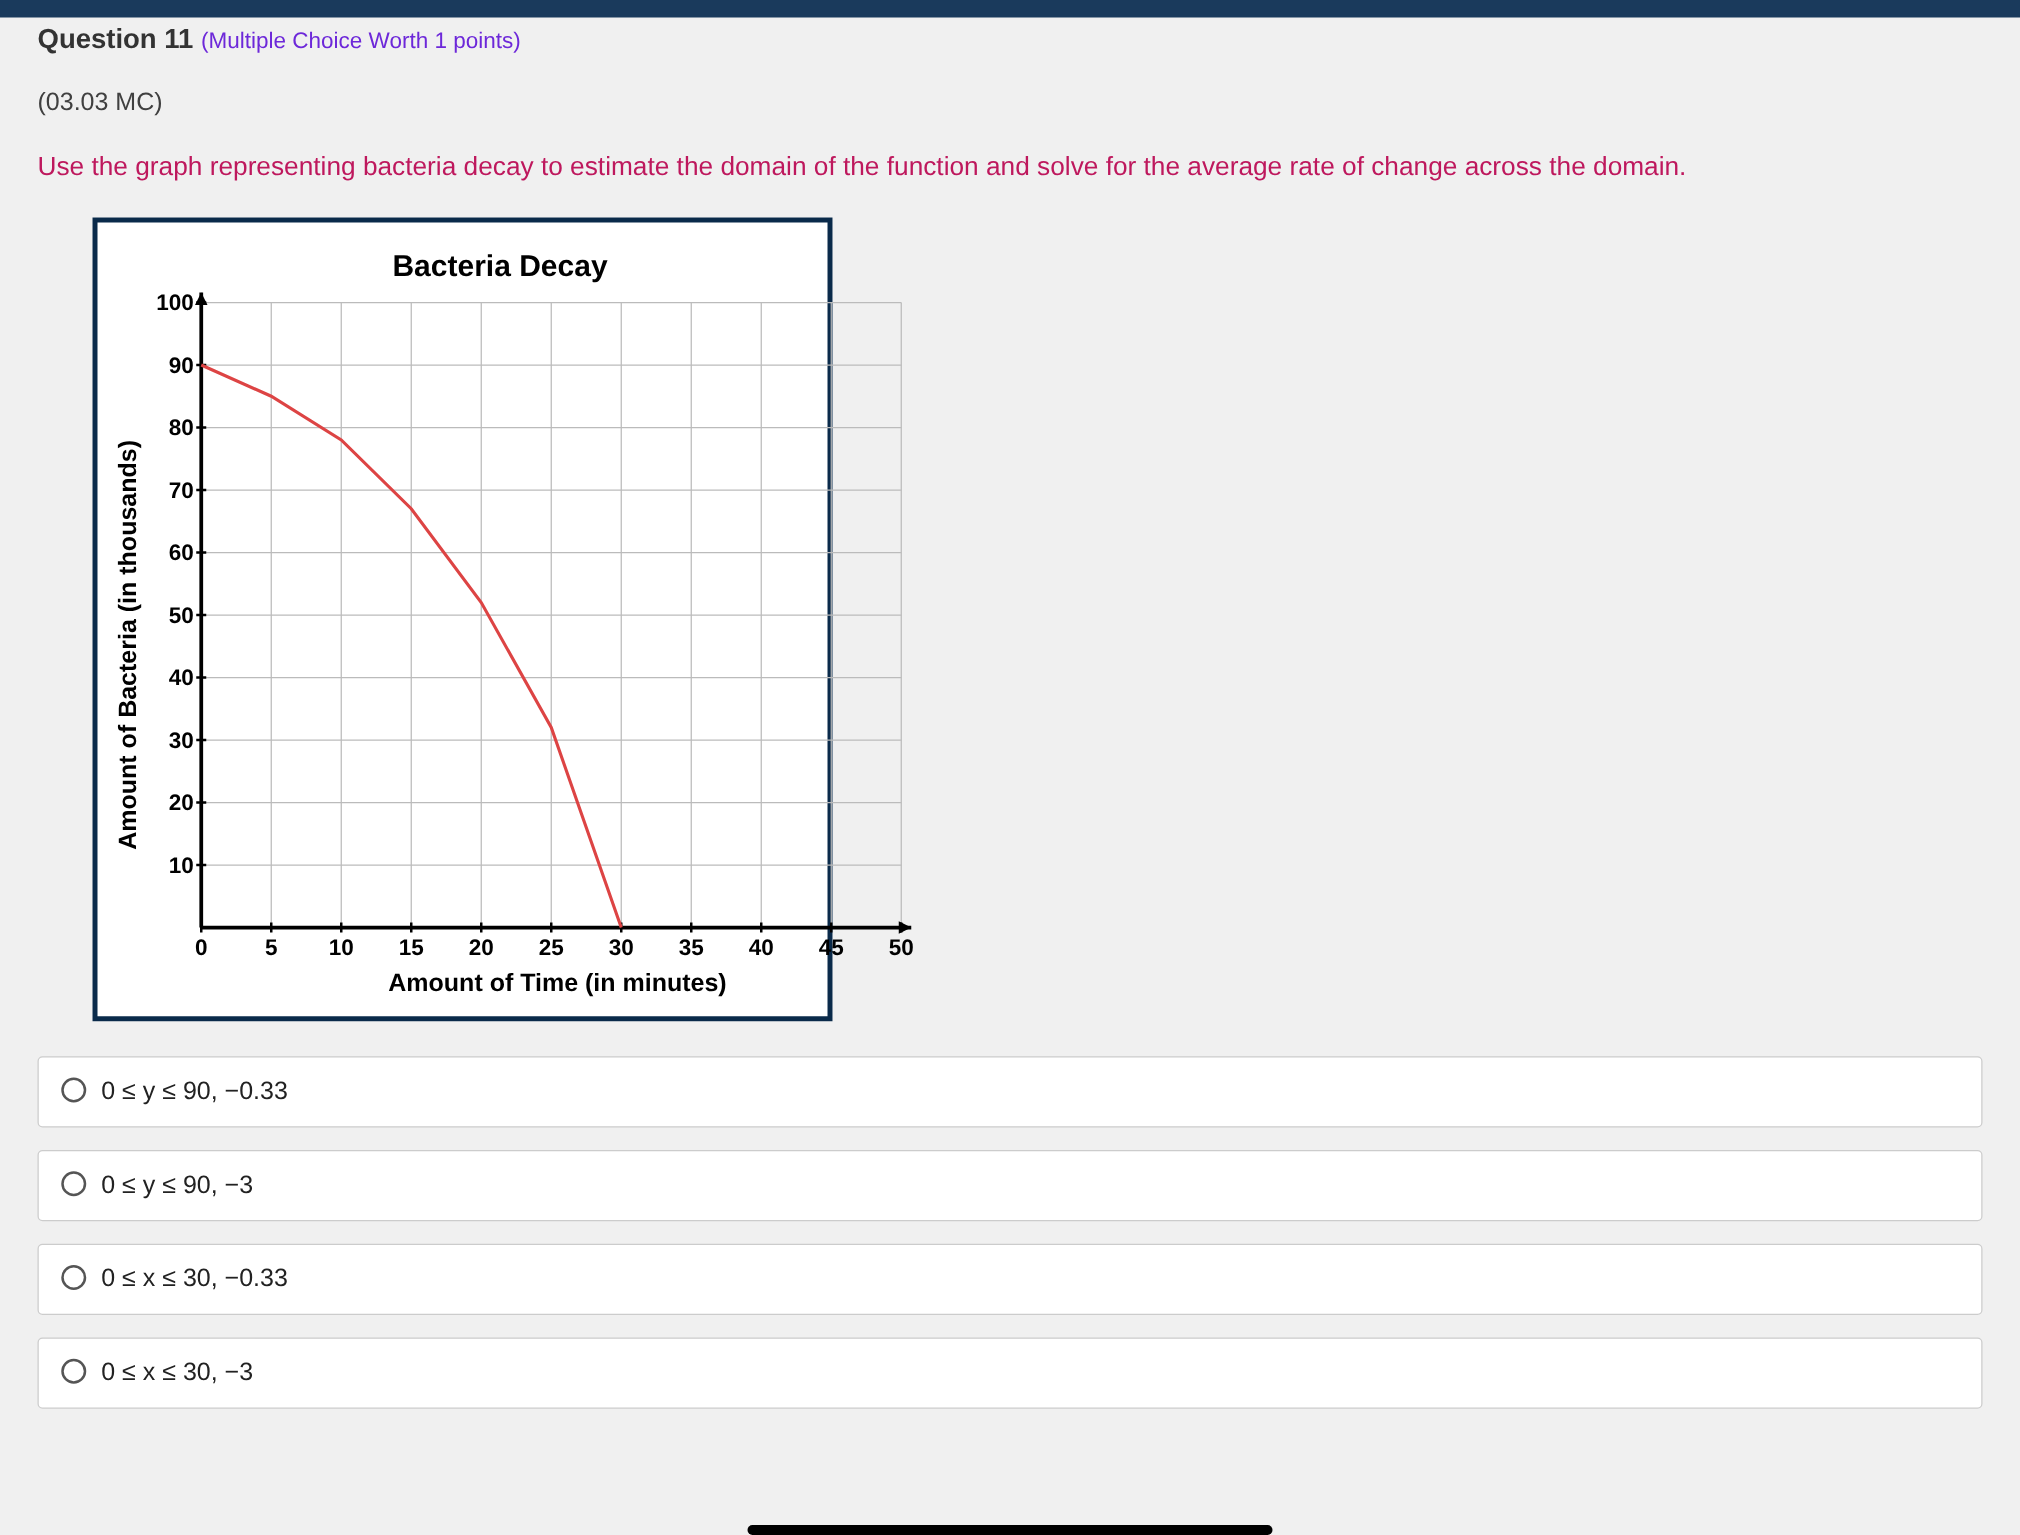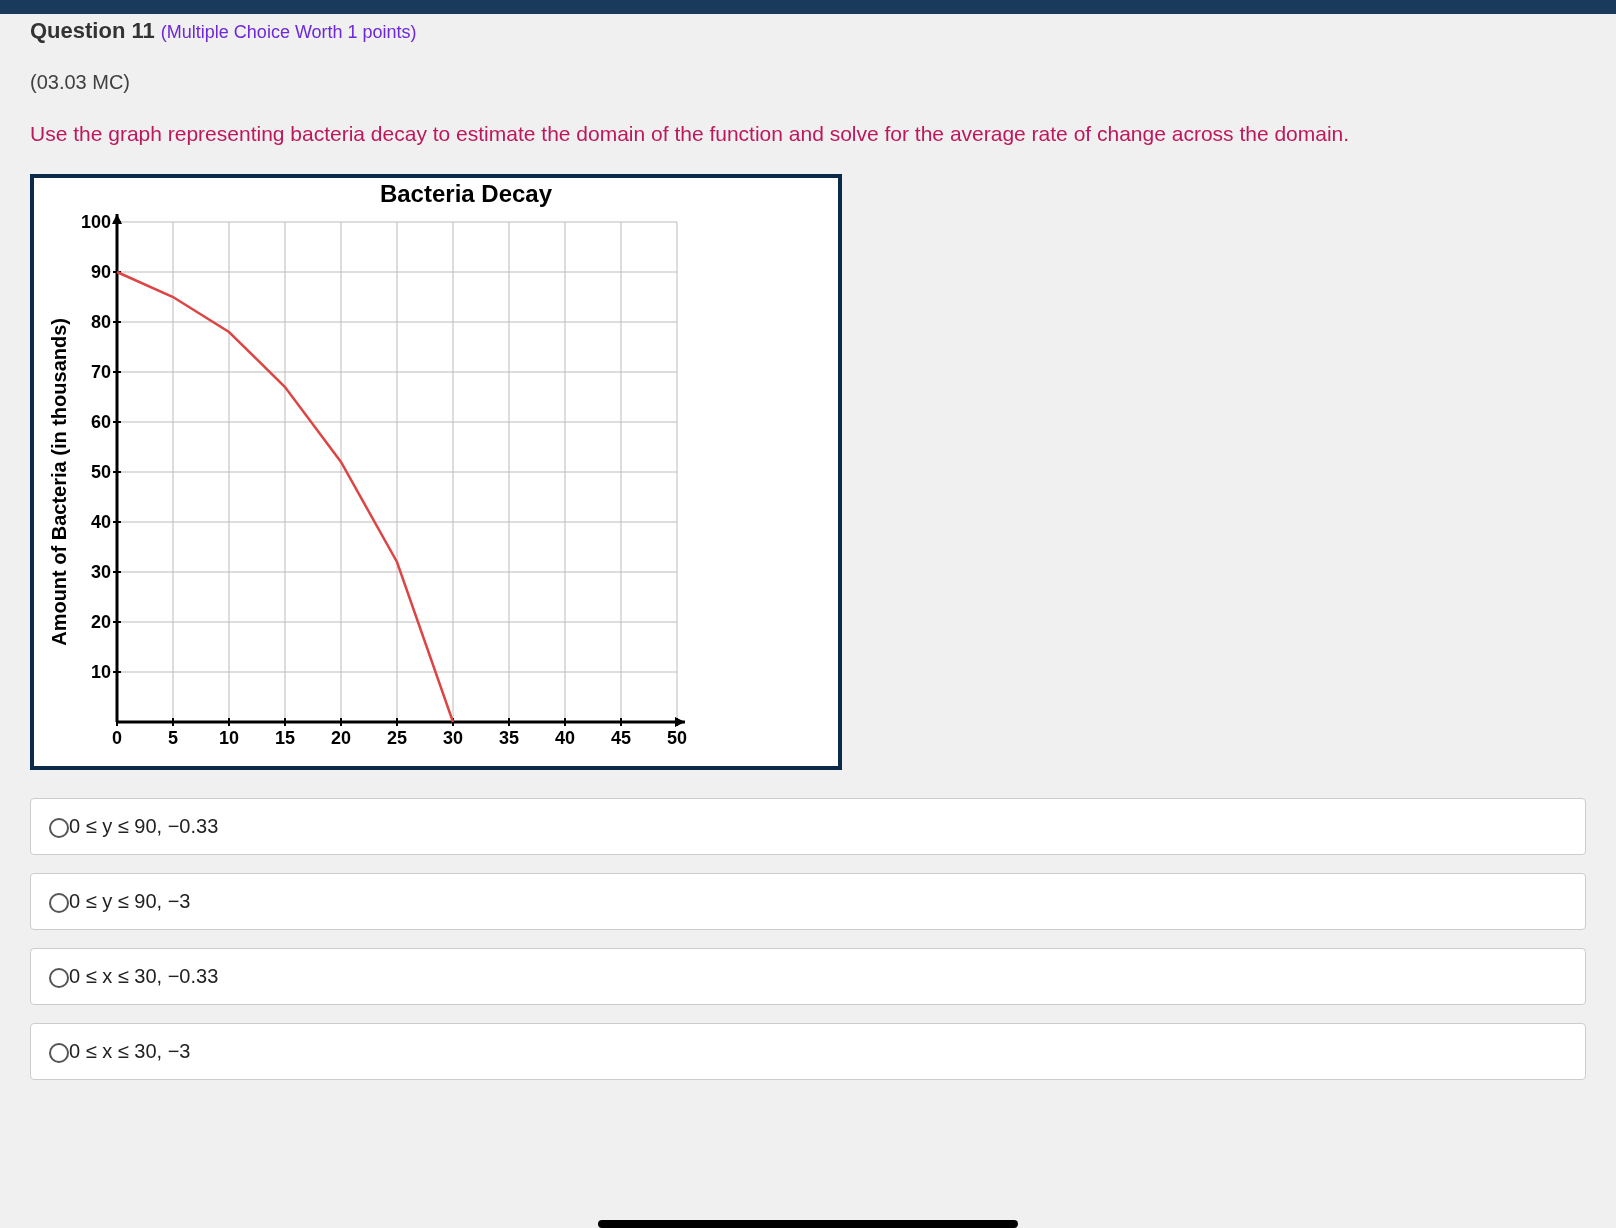--- a/index.html
+++ b/index.html
@@ -24,23 +24,24 @@
     color: #333;
     margin-bottom: 8px;
   }
   .q-header .qnum { font-weight: bold; }
   .q-header .qmeta { color: #6d28d9; font-size: 18px; font-weight: normal; }
   .qcode { font-size: 20px; color: #404040; margin-bottom: 28px; margin-top: 27px; }
   .qtext { font-size: 21px; color: #be185d; margin-bottom: 28px; }
   .chart-frame {
     border: 4px solid #0a2a4a;
     background: #fff;
-    width: 812px;
-    padding: 2px 14px 14px 14px;
+    width: 592px;
+    padding: 22px 14px 14px 14px;
     margin-bottom: 28px;
+    margin-left: 44px;
   }
   .chart-title {
     text-align: center;
     font-weight: bold;
     font-size: 24px;
     margin-left: 60px;
     margin-bottom: 4px;
   }
   .chart-body { display: flex; align-items: center; }
   .ylabel {
@@ -59,22 +60,22 @@
     margin-top: 4px;
     margin-left: 30px;
   }
   .options { display:flex; flex-direction:column; gap:18px; }
   .option {
     background: #fff;
     border: 1px solid #ccc;
     border-radius: 4px;
     padding: 16px 18px;
     display: flex;
-    align-items: flex-end;
-    gap: 0;
+    align-items: flex-start;
+    gap: 12px;
     cursor: pointer;
   }
   .radio {
     width: 20px; height: 20px;
     border: 2px solid #555;
     border-radius: 50%;
     flex-shrink: 0;
   }
   .option-text { font-size: 20px; color: #222; }
   .bottombar {
@@ -171,20 +172,21 @@
             <text x="34" y="166" text-anchor="end" font-size="18" font-weight="bold" fill="#000">70</text>
             <line x1="36" y1="160" x2="44" y2="160" stroke="#000" stroke-width="2"></line>
             <text x="34" y="116" text-anchor="end" font-size="18" font-weight="bold" fill="#000">80</text>
             <line x1="36" y1="110" x2="44" y2="110" stroke="#000" stroke-width="2"></line>
             <text x="34" y="66" text-anchor="end" font-size="18" font-weight="bold" fill="#000">90</text>
             <line x1="36" y1="60" x2="44" y2="60" stroke="#000" stroke-width="2"></line>
             <text x="34" y="16" text-anchor="end" font-size="18" font-weight="bold" fill="#000">100</text>
             <line x1="36" y1="10" x2="44" y2="10" stroke="#000" stroke-width="2"></line>
             <path d="M40 60 L96 85 L152 120 L208 175 L264 250 L320 350 L376 510 " stroke="#d44" stroke-width="2.5" fill="none"></path>
           </svg>
+        <div class="xlabel">Amount of Time (in minutes)</div>
       </div>
     </div>
   </div>
 
   <div class="options">
     <div class="option">
       <span class="radio"></span>
       <span class="option-text">0 ≤ y ≤ 90, −0.33</span>
     </div>
     <div class="option">

